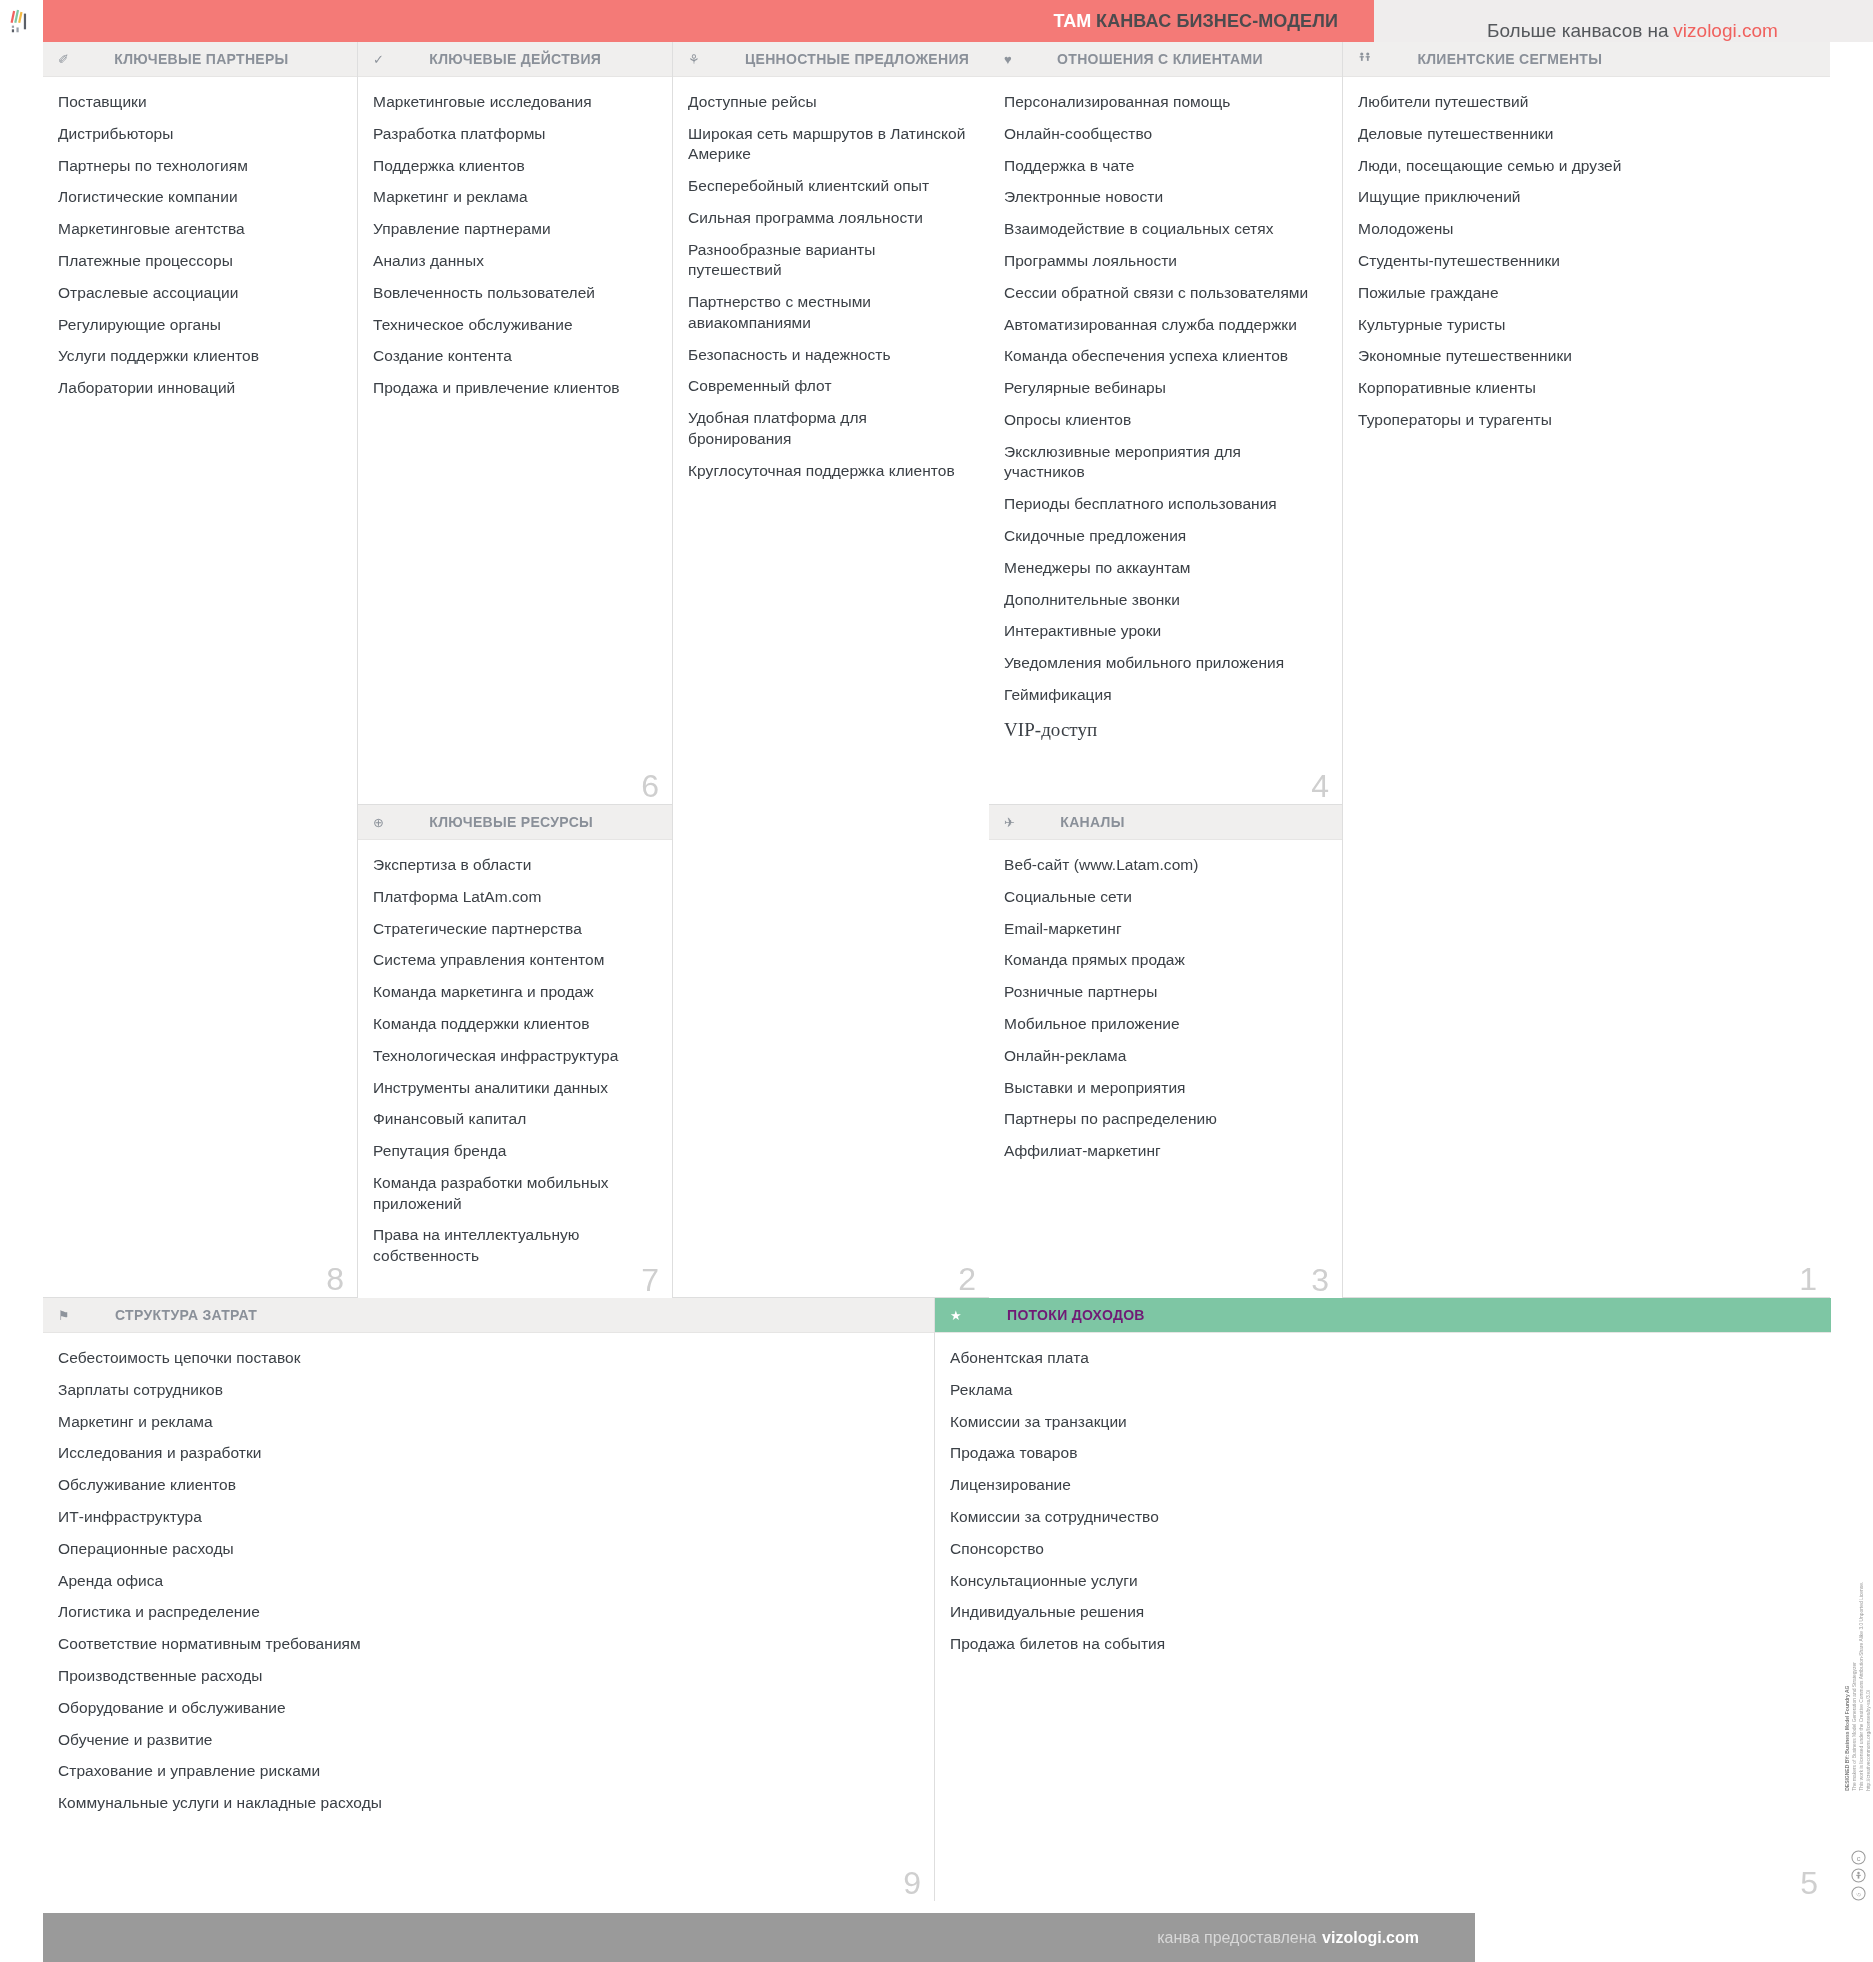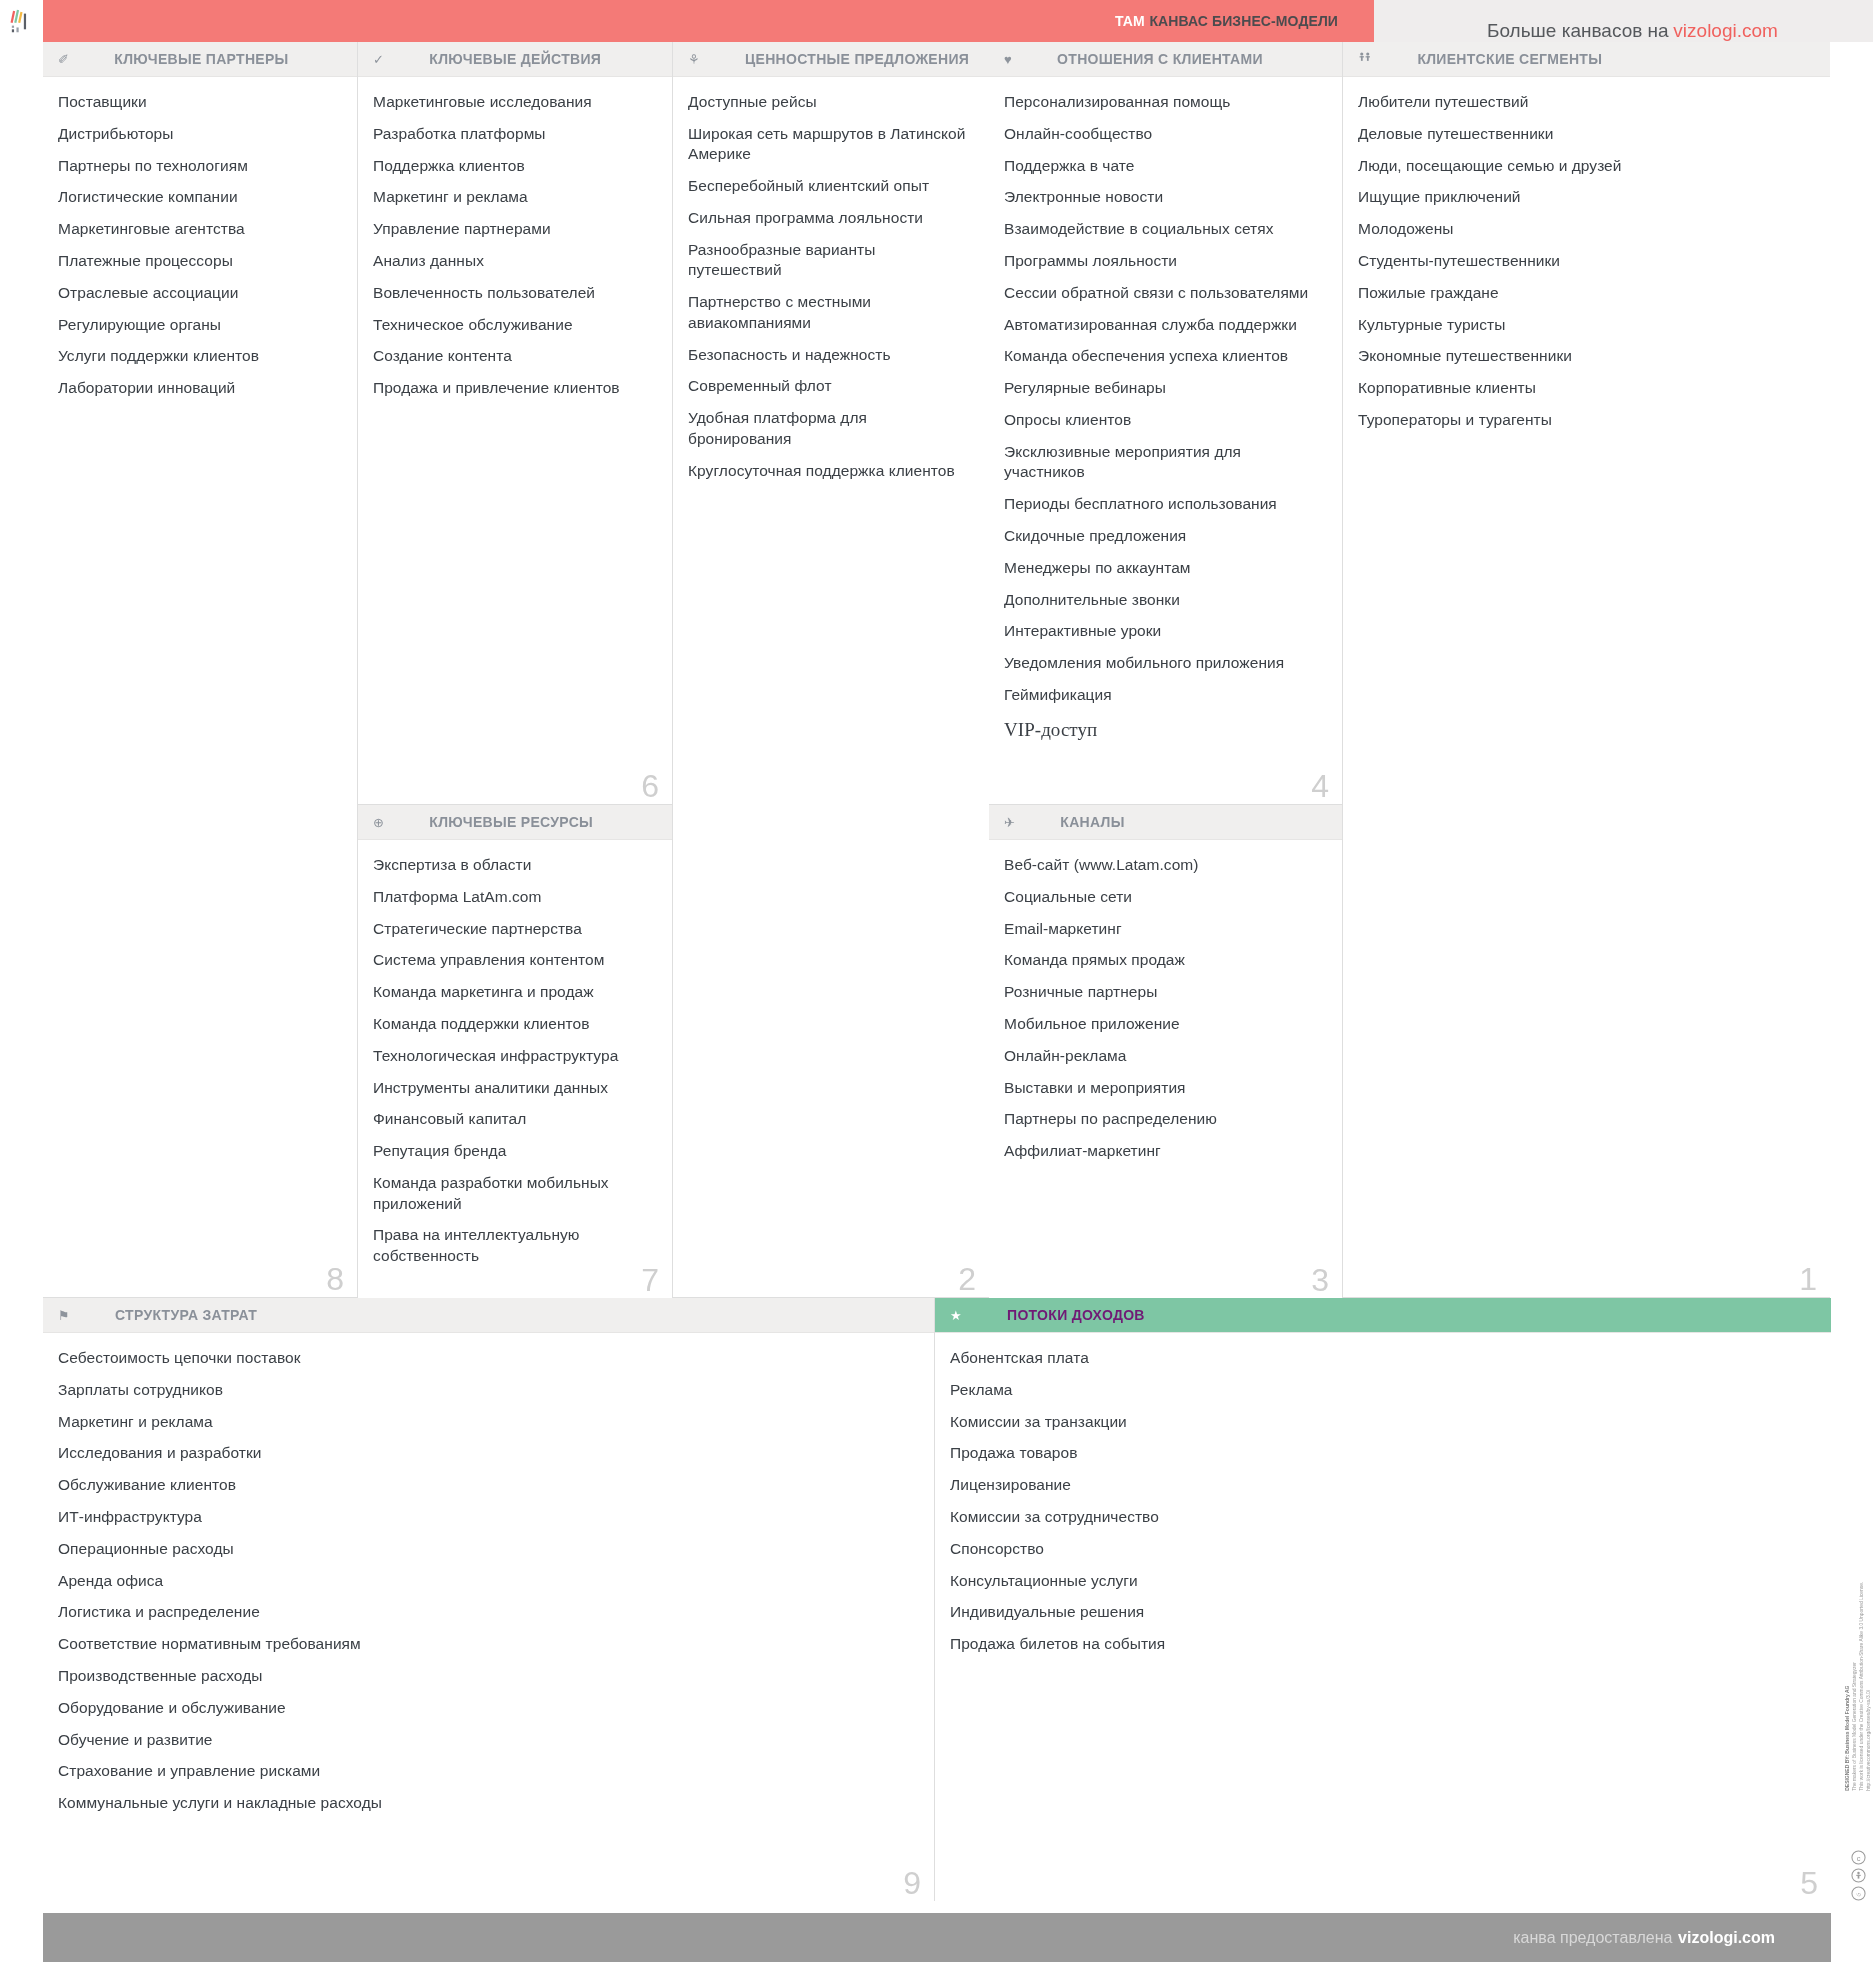--- a/index.html
+++ b/index.html
@@ -35,21 +35,21 @@
   .logo-mark { width: 24px; height: 26px; display:block; }
   .title-band {
     position: absolute;
     left: 43px; top: 0;
     width: 1331px; height: 42px;
     background: #f47a77;
     display: flex; align-items: center; justify-content: flex-end;
     padding-right: 36px;
   }
   .title-text {
-    font-size: 14px;
+    font-size: 18px;
     font-weight: bold;
     letter-spacing: 0.1px;
     color: #4c4b4e;
     white-space: nowrap;
   }
   .title-tam { color: #ffffff; margin-right: 4.7px; }
   .more-canvases {
     position: absolute;
     left: 1487px; top: 0;
     height: 42px;
@@ -157,21 +157,21 @@
   
   .footer {
     position: absolute;
     left: 0; top: 1902px;
     width: 1874px; height: 61px;
     background: #ffffff;
   }
   .footer-bar {
     position: absolute;
     left: 43px; top: 11.2px;
-    width: 1788px; height: 50px;
+    width: 1432px; height: 50px;
     background: #9a9a9a;
     display: flex; align-items: center; justify-content: flex-end;
     padding-right: 56px;
   }
   .footer-text {
     font-size: 16px;
     color: #d8d8d8;
     white-space: nowrap;
   }
   .footer-text .brand {

